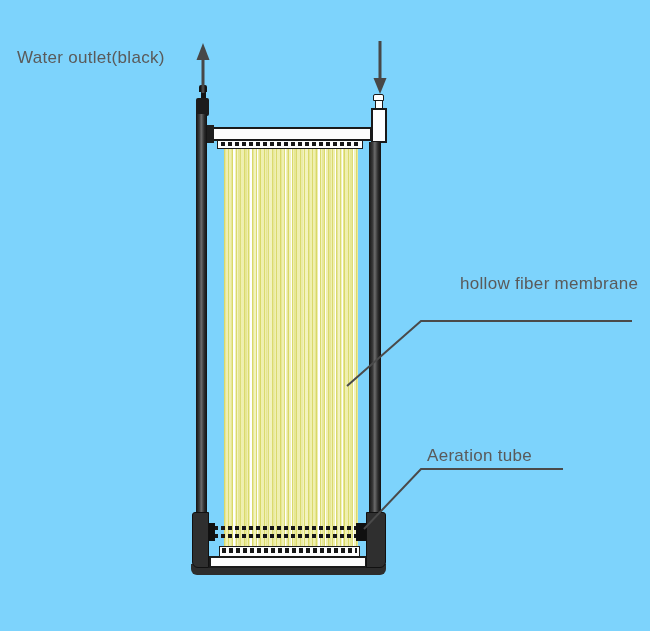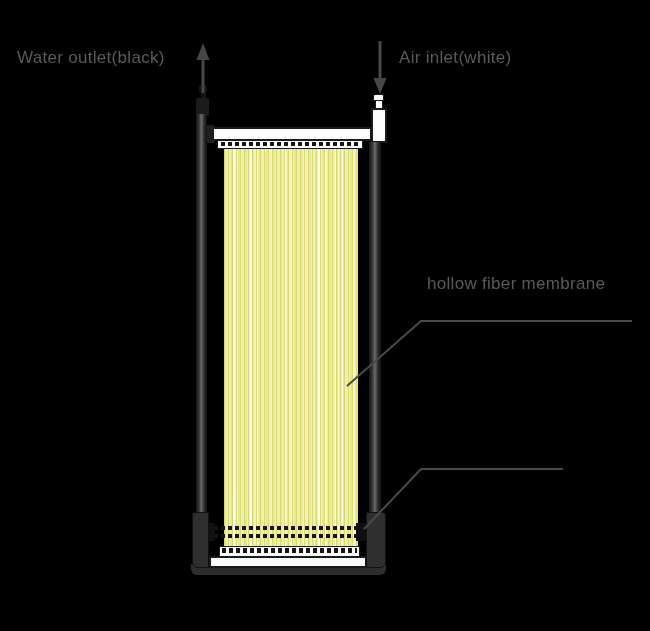--- a/index.html
+++ b/index.html
@@ -1,17 +1,17 @@
 <!DOCTYPE html>
 <html><head>
 <meta charset="utf-8">
 <style>
   html,body{margin:0;padding:0;background:#fff;}
   .stage{
-    position:relative;width:650px;height:631px;background:#000000;overflow:hidden;
+    position:relative;width:650px;height:631px;background:#7dd3fc;overflow:hidden;
     font-family:"Liberation Sans", sans-serif;
   }
   .abs{position:absolute;box-sizing:border-box;}
   .label{
     position:absolute;color:#5a5a5a;font-size:17px;line-height:21px;
     letter-spacing:0.3px;white-space:nowrap;
   }
   
   .post{background:linear-gradient(90deg,#141414 0%,#3a3a3a 30%,#6b6b6b 48%,#2c2c2c 75%,#111 100%);}
   .darkpiece{background:#2f2f2f;border:1px solid #111;}
@@ -68,18 +68,18 @@
     </g>
     <g>
       <line x1="380" y1="41" x2="380" y2="80" stroke="#474747" stroke-width="3"></line>
       <polygon points="380,94 373.5,78 386.5,78" fill="#474747"></polygon>
     </g>
     <polyline points="632,321 421,321 347,386" fill="none" stroke="#4a4a4a" stroke-width="2"></polyline>
     <polyline points="563,469 421,469 364,529" fill="none" stroke="#4a4a4a" stroke-width="2"></polyline>
   </svg>
 
   <div class="label" style="left:17px;top:47px;">Water outlet(black)</div>
-  <div class="label" style="left:399px;top:47px;">Air inlet(white)</div>
   <div class="label" style="left:427px;top:273px;">
-    <span style="display:block;">hollow fiber membrane</span>
+    <span style="display:block;margin-left:33px;">hollow fiber membrane</span>
   </div>
+  <div class="label" style="left:427px;top:445px;">Aeration tube</div>
 
 </div>
 
 </body></html>

